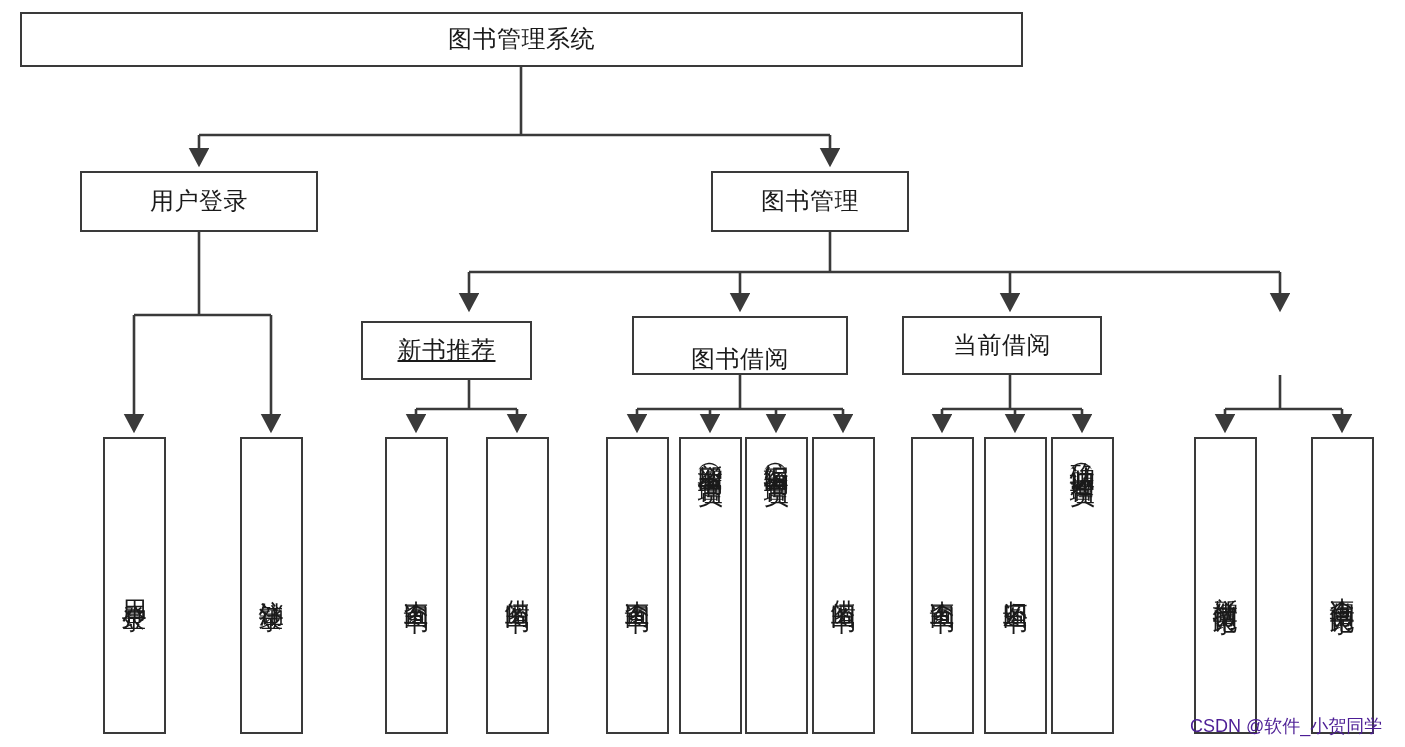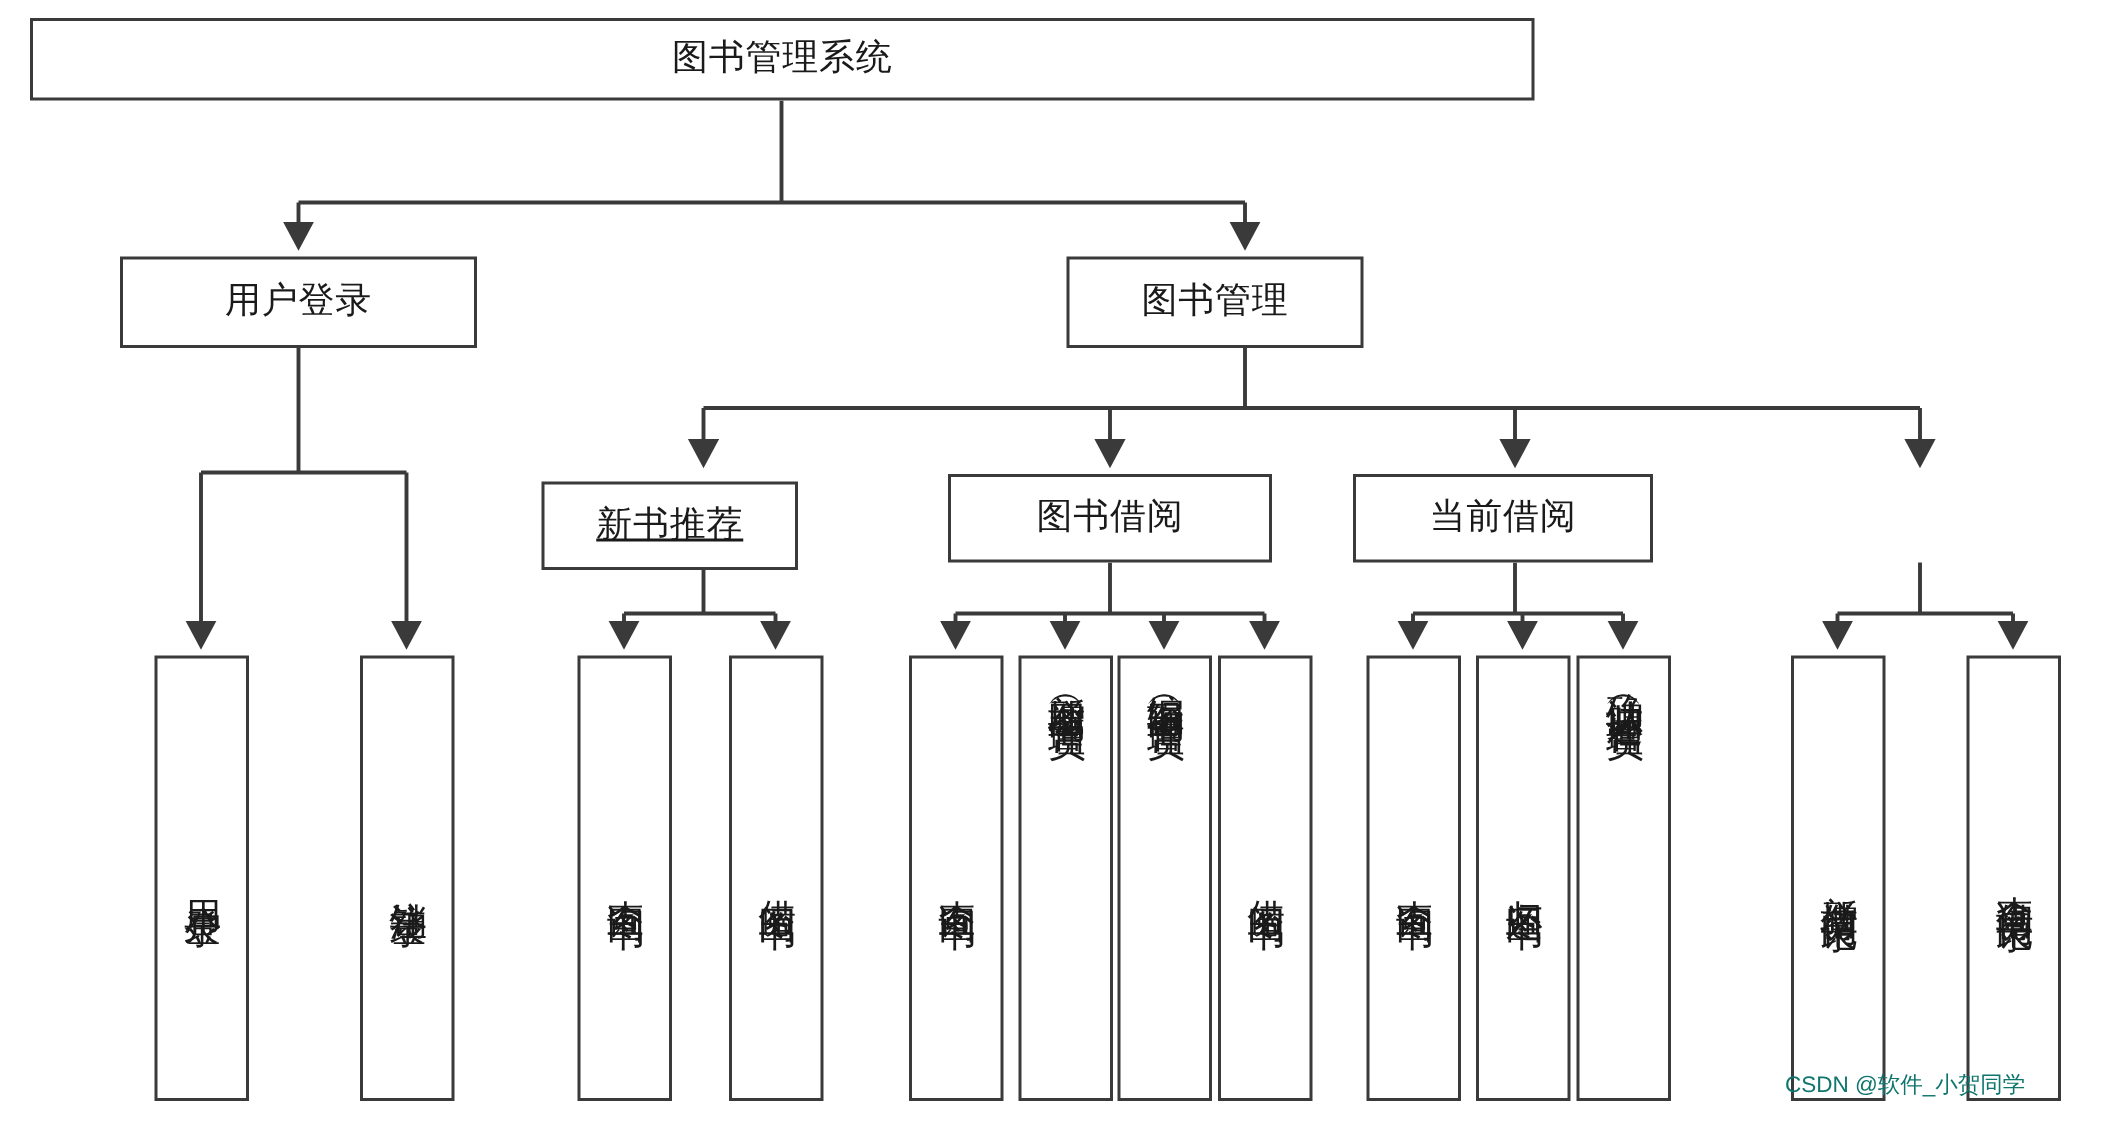--- a/index.html
+++ b/index.html
@@ -67,22 +67,22 @@
   }
   .node.vertical.tall-text {
     align-items: flex-start;
   }
   .node.vertical.mid-text {
     align-items: center;
     padding-top: 0;
   }
   .watermark {
     position: absolute;
-    color: #0f766e;
-    font-size: 15px;
+    color: #4c1d95;
+    font-size: 18px;
     white-space: nowrap;
     z-index: 5;
     font-family: "Liberation Sans", "DejaVu Sans", sans-serif;
   }
 </style>
 </head>
 <body>
 
 <div id="canvas">
 
@@ -143,21 +143,21 @@
   <div class="node horizontal" style="left:80px; top:171px; width:238px; height:61px;">
     <span class="label">用户登录</span>
   </div>
   <div class="node horizontal" style="left:711px; top:171px; width:198px; height:61px;">
     <span class="label">图书管理</span>
   </div>
 
   <div class="node horizontal" style="left:361px; top:321px; width:171px; height:59px;text-decoration:underline;">
     <span class="label">新书推荐</span>
   </div>
-  <div class="node horizontal" style="left:632px; top:316px; width:216px; height:59px;">
+  <div class="node horizontal" style="left:632px; top:316px; width:216px; height:59px;align-items:flex-end;">
     <span class="label">图书借阅</span>
   </div>
   <div class="node horizontal" style="left:902px; top:316px; width:200px; height:59px;">
     <span class="label">当前借阅</span>
   </div>
 
   <div class="node vertical mid-text" style="left:103px; top:437px; width:63px; height:297px;">
     <span class="label">用户登录</span>
   </div>
   <div class="node vertical mid-text" style="left:240px; top:437px; width:63px; height:297px;">

